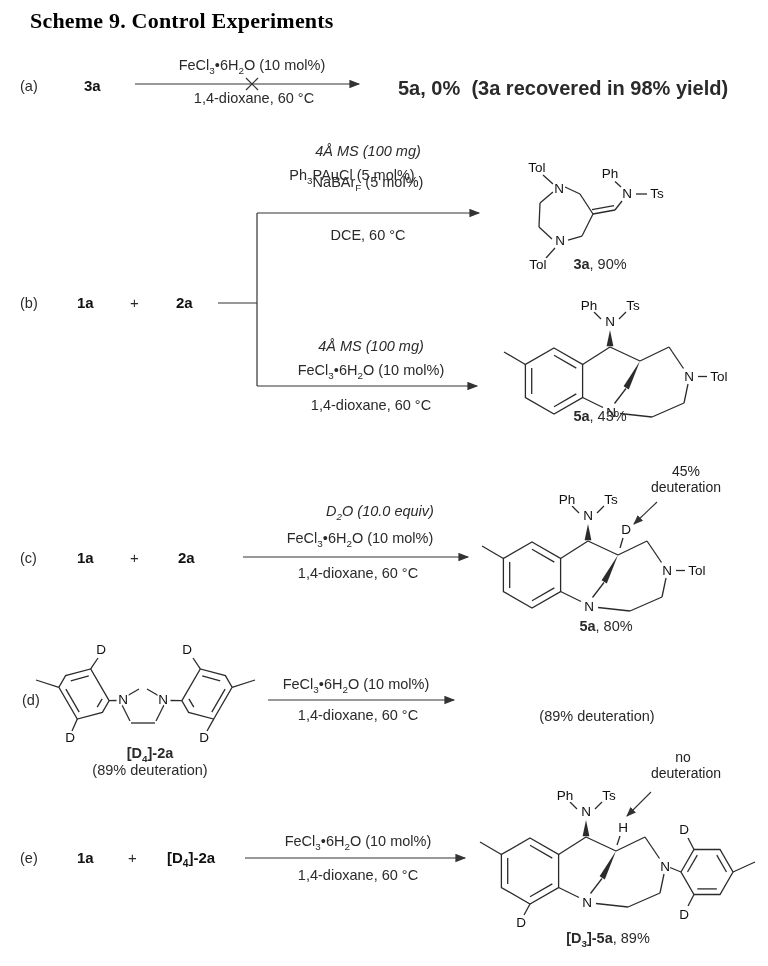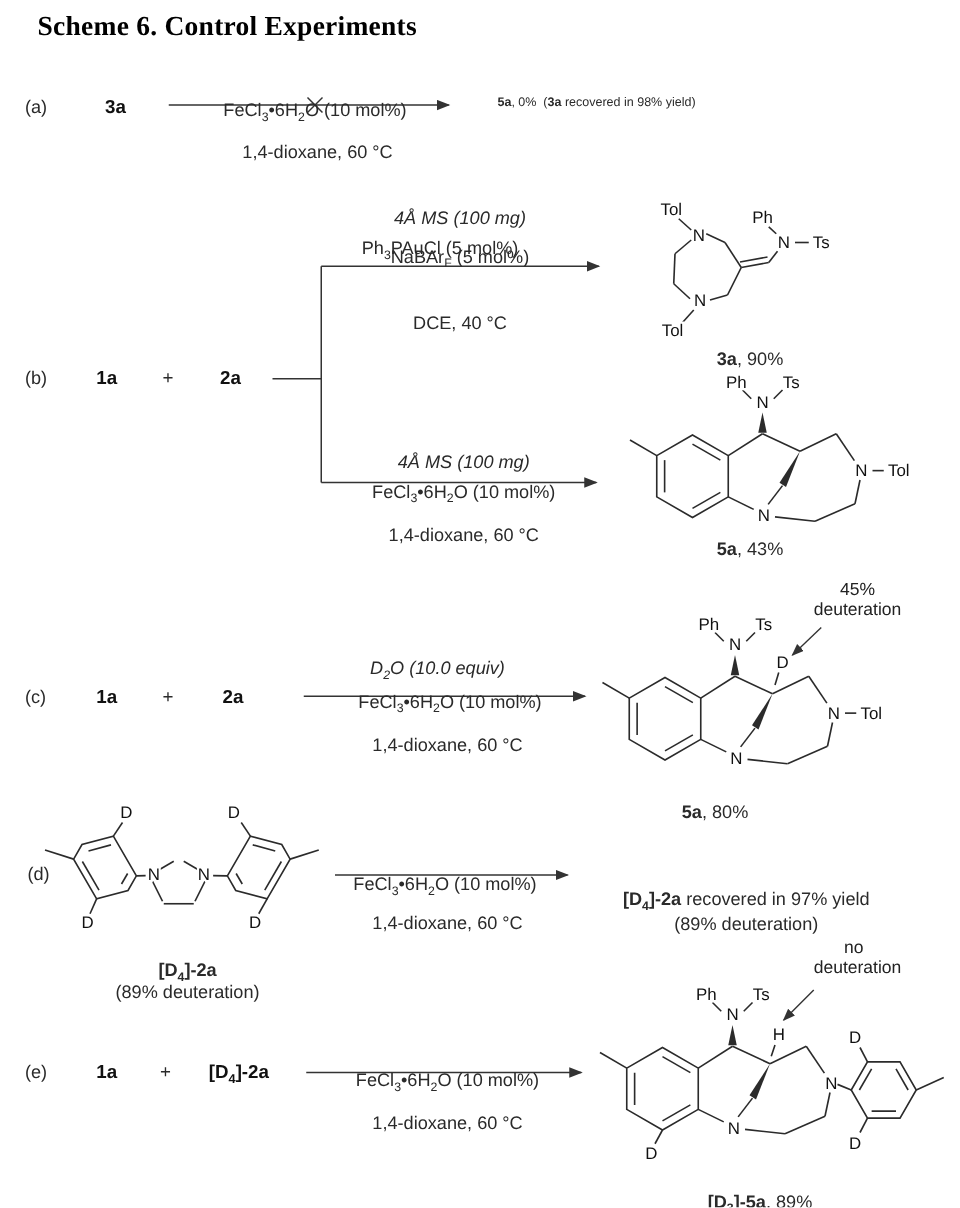--- a/index.html
+++ b/index.html
@@ -1,22 +1,22 @@
 <!DOCTYPE html>
 <html><head>
 <meta charset="utf-8">
 <style>
   html,body{margin:0;padding:0;background:#fff;}
   #page{position:relative;width:768px;height:966px;background:#fff;overflow:hidden;
         font-family:"Liberation Sans",sans-serif;color:#1a1a1a;}
   #title{position:absolute;left:30px;top:8px;font-family:"Liberation Serif",serif;
          font-weight:bold;font-size:22px;letter-spacing:.2px;color:#000;}
   .ctext{position:absolute;transform:translateX(-50%);white-space:nowrap;
-         font-size:14.5px;color:#2a2a2a;text-align:center;line-height:1.12;margin-top:24px;}
-  .ltext{position:absolute;white-space:nowrap;font-size:10px;color:#2a2a2a;}
+         font-size:14.5px;color:#2a2a2a;text-align:center;line-height:1.12;}
+  .ltext{position:absolute;white-space:nowrap;font-size:20px;color:#2a2a2a;font-weight:bold;}
   .rowlbl{position:absolute;white-space:nowrap;font-size:14.5px;color:#2a2a2a;}
   .blab{position:absolute;white-space:nowrap;font-size:15px;font-weight:bold;color:#111;}
   .plus{position:absolute;font-size:15px;color:#2a2a2a;}
   sub{font-size:68%;}
   svg.layer{position:absolute;left:0;top:0;pointer-events:none;}
   svg.chem{position:absolute;overflow:visible;}
   .at{font-family:"Liberation Sans",sans-serif;font-size:13.5px;fill:#111;
       text-anchor:middle;stroke:#fff;stroke-width:3.5px;paint-order:stroke;font-weight:normal;}
   .ann{font-family:"Liberation Sans",sans-serif;font-size:14px;fill:#222;text-anchor:middle;
        stroke:none;}
@@ -58,21 +58,21 @@
         <text class="at" x="197" y="92">N</text>
         <text class="at" x="119" y="128">N</text>
       </g>
       <g id="tol5a" stroke="#2b2b2b" stroke-width="1.3" fill="none">
         <line x1="206" y1="87.5" x2="215" y2="87.5"></line>
         <text class="at" x="227" y="92">Tol</text>
       </g>
     </defs>
   </svg>
 
-  <div id="title">Scheme 6. Control Experiments</div>
+  <div id="title">Scheme 9. Control Experiments</div>
 
   <svg class="layer" width="768" height="966">
     <g class="arrowline">
       <line x1="135" y1="84" x2="359" y2="84" marker-end="url(#ah)"></line>
       <line x1="246" y1="78" x2="258" y2="90"></line>
       <line x1="246" y1="90" x2="258" y2="78"></line>
       <line x1="218" y1="303" x2="257" y2="303"></line>
       <line x1="257" y1="213" x2="257" y2="386"></line>
       <line x1="257" y1="213" x2="479" y2="213" marker-end="url(#ah)"></line>
       <line x1="257" y1="386" x2="477" y2="386" marker-end="url(#ah)"></line>
@@ -89,21 +89,21 @@
   <div class="ltext" style="left:398px;top:77px"><b>5a</b>, 0%&nbsp;&nbsp;(<b>3a</b> recovered in 98% yield)</div>
 
   <div class="rowlbl" style="left:20px;top:295px">(b)</div>
   <div class="blab" style="left:77px;top:294px"><b>1a</b></div>
   <div class="plus" style="left:130px;top:294px">+</div>
   <div class="blab" style="left:176px;top:294px"><b>2a</b></div>
 
   <div class="ctext" style="left:368px;top:143px"><i>4Å MS (100 mg)</i></div>
   <div class="ctext" style="left:352px;top:167px">Ph<sub>3</sub>PAuCl (5 mol%)</div>
   <div class="ctext" style="left:368px;top:174px">NaBAr<sub>F</sub> (5 mol%)</div>
-  <div class="ctext" style="left:368px;top:227px">DCE, 40 °C</div>
+  <div class="ctext" style="left:368px;top:227px">DCE, 60 °C</div>
 
   <div class="ctext" style="left:371px;top:338px"><i>4Å MS (100 mg)</i></div>
   <div class="ctext" style="left:371px;top:362px">FeCl<sub>3</sub>•6H<sub>2</sub>O (10 mol%)</div>
   <div class="ctext" style="left:371px;top:397px">1,4-dioxane, 60 °C</div>
 
   <svg class="chem" style="left:505px;top:132px" width="240" height="130" viewBox="0 0 240 130">
     <g class="bond">
       <line x1="38" y1="43" x2="48" y2="52"></line>
       <line x1="60" y1="55" x2="75" y2="62"></line>
       <line x1="75" y1="62" x2="88" y2="82"></line>
@@ -132,34 +132,34 @@
   <svg class="chem" style="left:478px;top:298px" width="276" height="150" viewBox="0 0 276 150">
     <use href="#core5a" transform="translate(14,-9)"></use>
     <use href="#tol5a" transform="translate(14,-9)"></use>
   </svg>
   <div class="ctext" style="left:600px;top:408px"><b>5a</b>, 43%</div>
 
   <div class="rowlbl" style="left:20px;top:550px">(c)</div>
   <div class="blab" style="left:77px;top:549px"><b>1a</b></div>
   <div class="plus" style="left:130px;top:549px">+</div>
   <div class="blab" style="left:178px;top:549px"><b>2a</b></div>
-  <div class="ctext" style="left:350px;top:503px"><i>D<sub>2</sub>O (10.0 equiv)</i></div>
+  <div class="ctext" style="left:380px;top:503px"><i>D<sub>2</sub>O (10.0 equiv)</i></div>
   <div class="ctext" style="left:360px;top:530px">FeCl<sub>3</sub>•6H<sub>2</sub>O (10 mol%)</div>
   <div class="ctext" style="left:358px;top:565px">1,4-dioxane, 60 °C</div>
 
   <svg class="chem" style="left:478px;top:460px" width="290" height="185" viewBox="0 0 290 185">
     <use href="#core5a" transform="translate(-8,23)"></use>
     <use href="#tol5a" transform="translate(-8,23)"></use>
     <line class="bond" x1="142" y1="88" x2="145" y2="78"></line>
     <text class="at" x="148" y="74">D</text>
     <line x1="179" y1="42" x2="156" y2="64" stroke="#333" stroke-width="1.1" marker-end="url(#ah)"></line>
     <text class="ann" x="208" y="16">45%</text>
     <text class="ann" x="208" y="32">deuteration</text>
   </svg>
-  <div class="ctext" style="left:572px;top:618px"><b>5a</b>, 80%</div>
+  <div class="ctext" style="left:606px;top:618px"><b>5a</b>, 80%</div>
 
   <div class="rowlbl" style="left:22px;top:692px">(d)</div>
 
   <svg class="chem" style="left:26px;top:636px" width="256" height="118" viewBox="0 0 256 118">
     <g class="bond">
       <path d="M83.1,64.7 L64.7,32.9 L39.6,39.6 L32.9,51.3 L51.3,83.1 L76.4,76.4 Z"></path>
       <line x1="62.8" y1="39.9" x2="44.8" y2="44.8"></line>
       <line x1="39.9" y1="53.2" x2="53.2" y2="76.1"></line>
       <line x1="71.2" y1="71.2" x2="76.1" y2="62.8"></line>
       <line x1="32.9" y1="51.3" x2="10" y2="44"></line>
@@ -185,21 +185,20 @@
     <text class="at" x="161" y="18">D</text>
     <text class="at" x="178" y="106">D</text>
     <text class="at" x="97" y="68">N</text>
     <text class="at" x="137" y="68">N</text>
   </svg>
   <div class="ctext" style="left:150px;top:745px"><b>[D<sub>4</sub>]-2a</b></div>
   <div class="ctext" style="left:150px;top:762px">(89% deuteration)</div>
 
   <div class="ctext" style="left:356px;top:676px">FeCl<sub>3</sub>•6H<sub>2</sub>O (10 mol%)</div>
   <div class="ctext" style="left:358px;top:707px">1,4-dioxane, 60 °C</div>
-  <div class="ctext" style="left:597px;top:688px"><b>[D<sub>4</sub>]-2a</b> recovered in 97% yield</div>
   <div class="ctext" style="left:597px;top:708px">(89% deuteration)</div>
 
   <div class="rowlbl" style="left:20px;top:850px">(e)</div>
   <div class="blab" style="left:77px;top:849px"><b>1a</b></div>
   <div class="plus" style="left:128px;top:849px">+</div>
   <div class="blab" style="left:167px;top:849px"><b>[D<sub>4</sub>]-2a</b></div>
   <div class="ctext" style="left:358px;top:833px">FeCl<sub>3</sub>•6H<sub>2</sub>O (10 mol%)</div>
   <div class="ctext" style="left:358px;top:867px">1,4-dioxane, 60 °C</div>
 
   <svg class="chem" style="left:478px;top:748px" width="290" height="205" viewBox="0 0 290 205">

